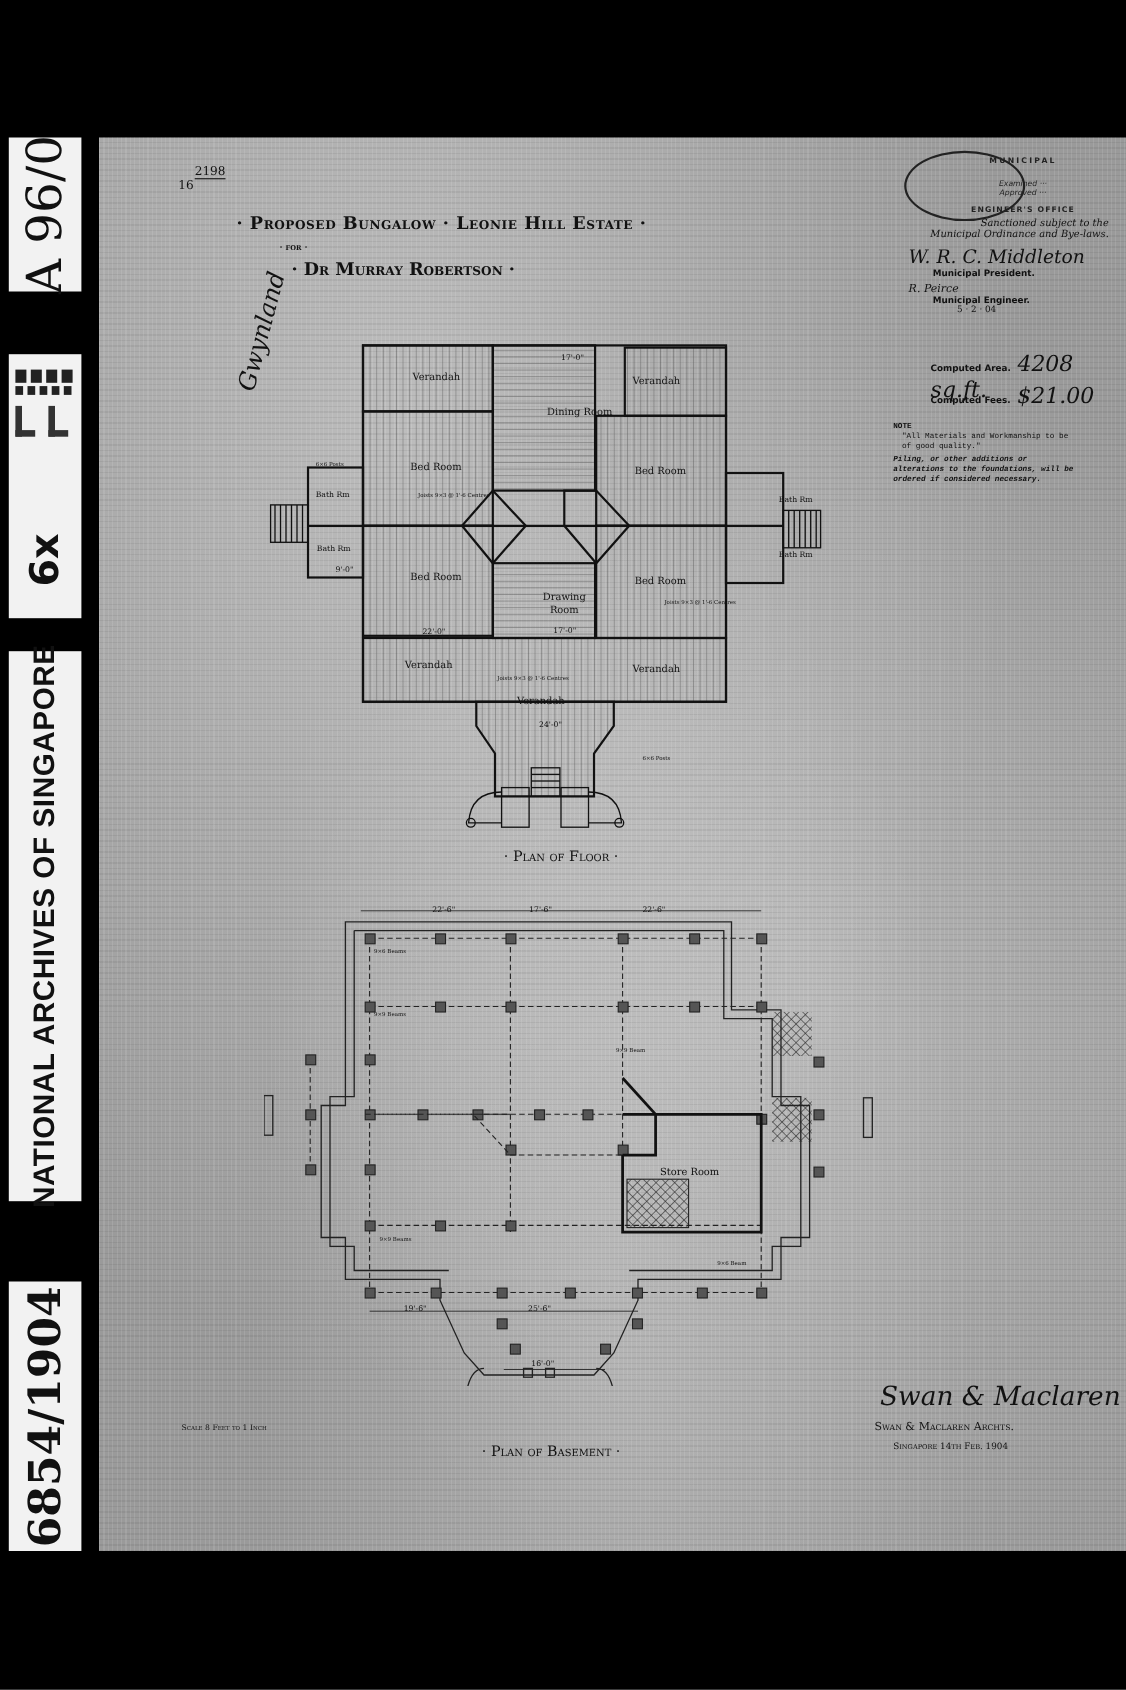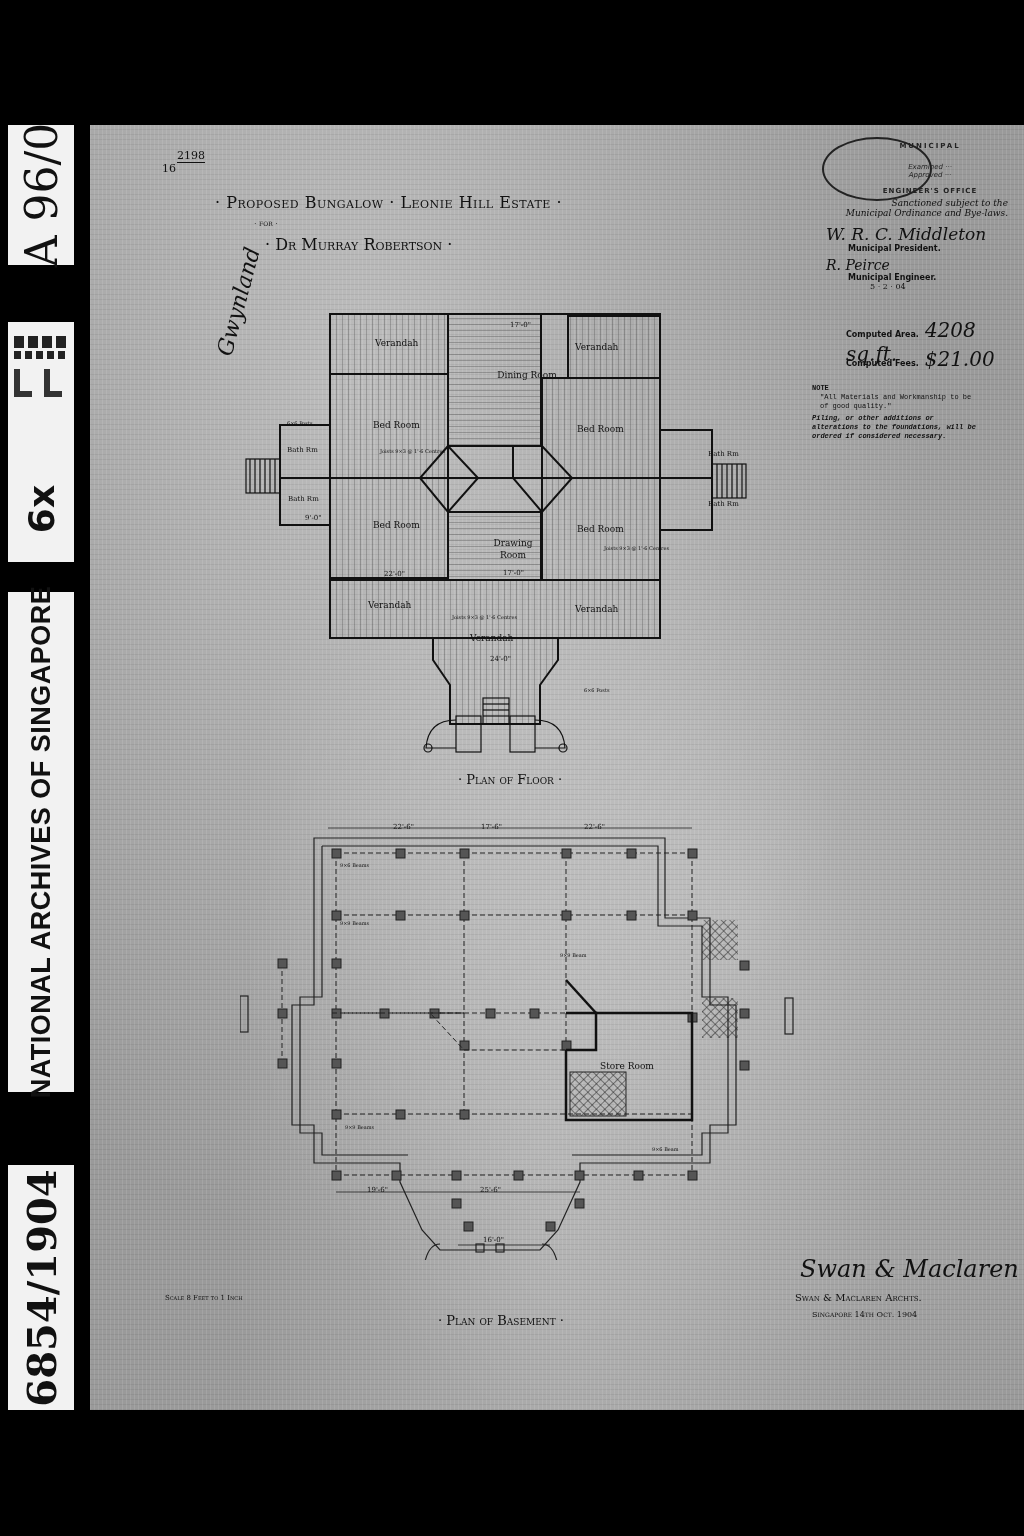--- a/index.html
+++ b/index.html
@@ -25,21 +25,21 @@
   .strip-nas .vt { font-family:"Liberation Sans", sans-serif; font-weight:bold; font-size:27px; letter-spacing:0.5px; }
   .strip-ref { top:1165px; height:245px; }
   .strip-ref .vt { font-family:"DejaVu Serif", serif; font-size:40px; font-weight:bold; }
   .target-marks { position:absolute; left:6px; top:14px; width:56px; }
   .target-marks .row { display:flex; gap:4px; margin-bottom:3px; }
   .target-marks .blk { width:10px; height:12px; background:#222; }
   .target-marks .blk.s { width:7px; height:8px; }
   .target-marks .L { width:18px; height:22px; border-left:6px solid #333; border-bottom:6px solid #333; display:inline-block; margin-right:8px; }
 
   .abs { position:absolute; }
-  .title { font-family:"DejaVu Serif", serif; font-variant:small-caps; color:#111; white-space:nowrap; }
+  .title { font-family:"DejaVu Serif", serif; font-variant:small-caps; color:#111; white-space:nowrap;font-weight:bold; }
   .t-main { left:215px; top:193px; font-size:16px; letter-spacing:0.5px; }
   .t-for { left:254px; top:219px; font-size:8px; }
   .t-client { left:265px; top:235px; font-size:16px; }
   .t-ref { left:133px; top:150px; font-size:11px; color:#111; text-align:center; line-height:12px; }
   .t-ref .num { border-bottom:1px solid #111; display:block;margin-left:44px; }
   .signature-left { left:212px; top:255px; font-family:"DejaVu Serif", serif; font-style:italic;
                     font-size:22px; transform:rotate(-75deg); transform-origin:left top; color:#111; }
 
   .stamp { left:822px; top:137px; width:106px; height:60px; border:2px solid #222; border-radius:50%;
            font-size:7px; text-align:center; color:#222; font-family:"DejaVu Sans", sans-serif; }
@@ -117,21 +117,21 @@
 <div class="abs stamp">
   <span class="top">MUNICIPAL</span>
   <span class="mid"><span>Examined</span> ···<br><span>Approved</span> ···</span>
   <span class="bot">ENGINEER'S OFFICE</span>
 </div>
 <div class="abs approval">
   <span class="it">Sanctioned subject to the</span>
   <span class="it">Municipal Ordinance and Bye-laws.</span>
   <span class="sig">W. R. C. Middleton</span>
   <span class="lbl">Municipal President.</span>
-  <span class="sig" style="font-size:14px;margin-top:4px">R. Peirce</span>
+  <span class="sig" style="font-size:10px;margin-top:4px">R. Peirce</span>
   <span class="lbl">Municipal Engineer.</span>
   <span class="date">5 · 2 · 04</span>
 </div>
 <div class="abs computed" style="left:846px;top:318px">
   <span>Computed Area.</span><span class="hand">4208 sq.ft.</span>
 </div>
 <div class="abs computed" style="left:846px;top:347px">
   <span>Computed Fees.</span><span class="hand">$21.00</span>
 </div>
 <div class="abs note">
@@ -336,13 +336,13 @@
 <div class="room sm" style="left:345px;top:1124px">9×9 Beams</div>
 <div class="room sm" style="left:340px;top:862px">9×6 Beams</div>
 <div class="room sm" style="left:560px;top:952px">9×9 Beam</div>
 <div class="room sm" style="left:652px;top:1146px">9×6 Beam</div>
 
 <div class="abs plan-label" style="left:438px;top:1313px">· Plan of Basement ·</div>
 
 <div class="abs scale">Scale 8 Feet to 1 Inch</div>
 <div class="abs arch-sig">Swan &amp; Maclaren</div>
 <div class="abs arch-name">Swan &amp; Maclaren Archts.</div>
-<div class="abs arch-date">Singapore 14th Oct. 1904</div>
+<div class="abs arch-date">Singapore 14th Feb. 1904</div>
 
 </body></html>

